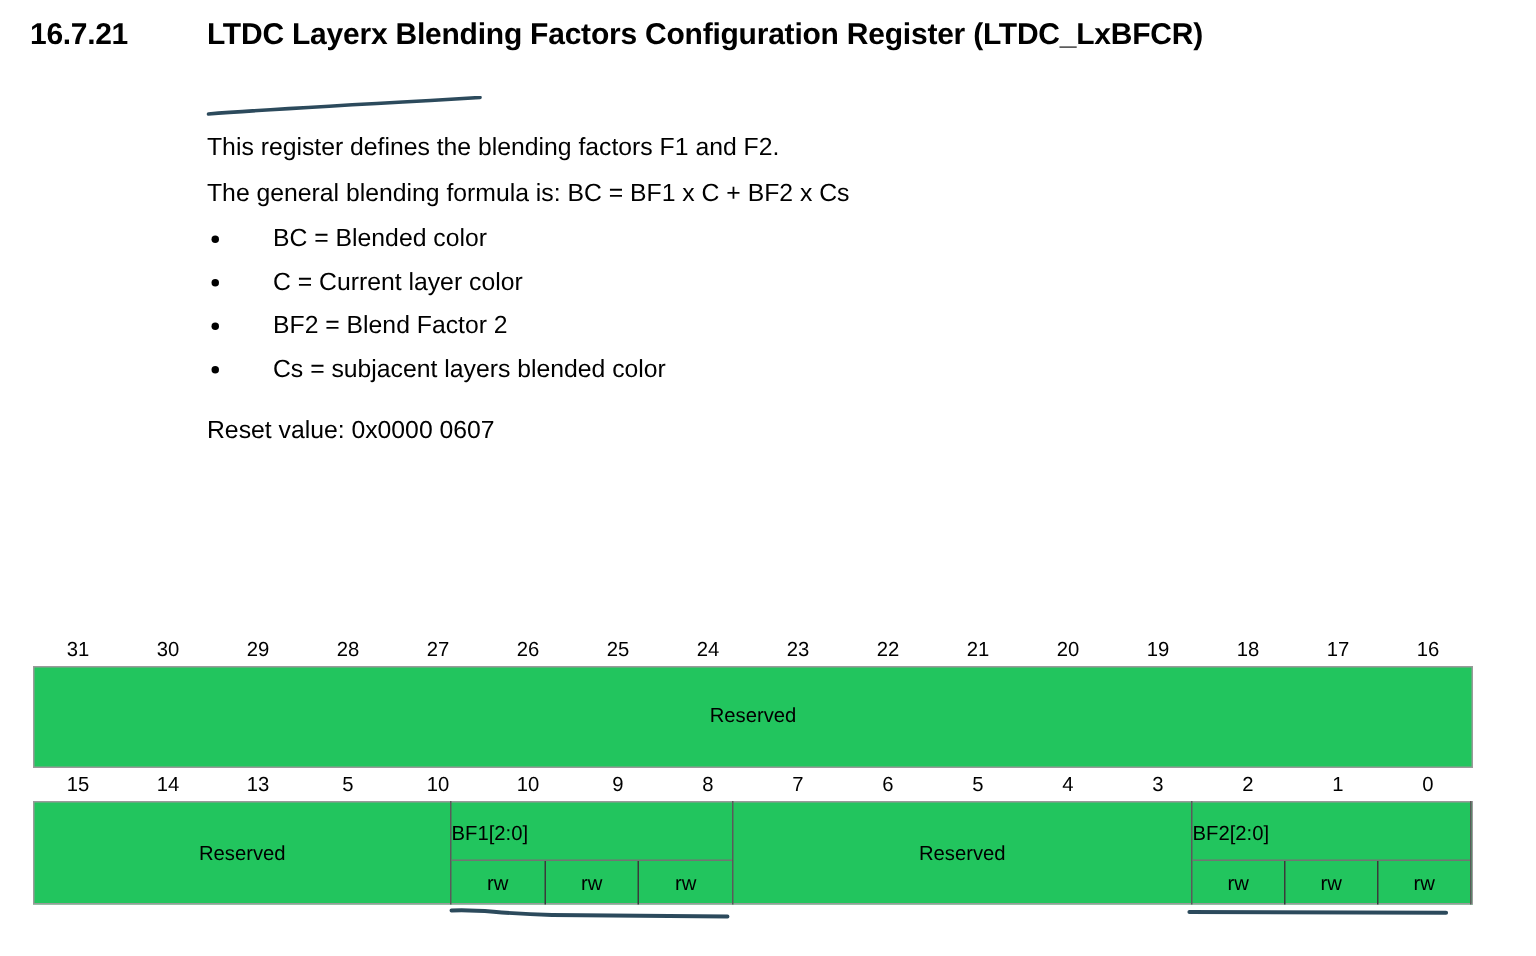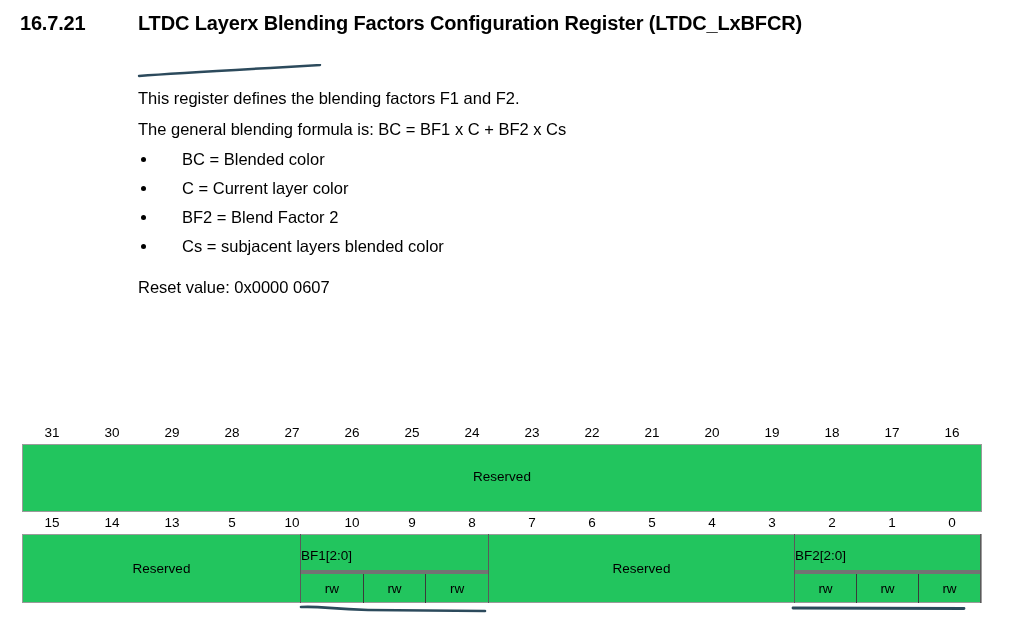--- a/index.html
+++ b/index.html
@@ -155,21 +155,21 @@
     text-align: left;
     font-size: 13.5px;
     line-height: 16px;
   }
   .rw-row {
     position: absolute;
     left: 0; right: 0;
     bottom: 0;
     height: 29px;
     display: flex;
-    border-top: 4px solid #737373;
+    border-top: 1px solid #737373;
   }
   .rw-cell {
     flex: 1 1 0;
     display: flex;
     align-items: center;
     justify-content: center;
     font-size: 13.5px;
     line-height: 16px;
     border-right: 1px solid #3a3a3a;
     box-sizing: border-box;

